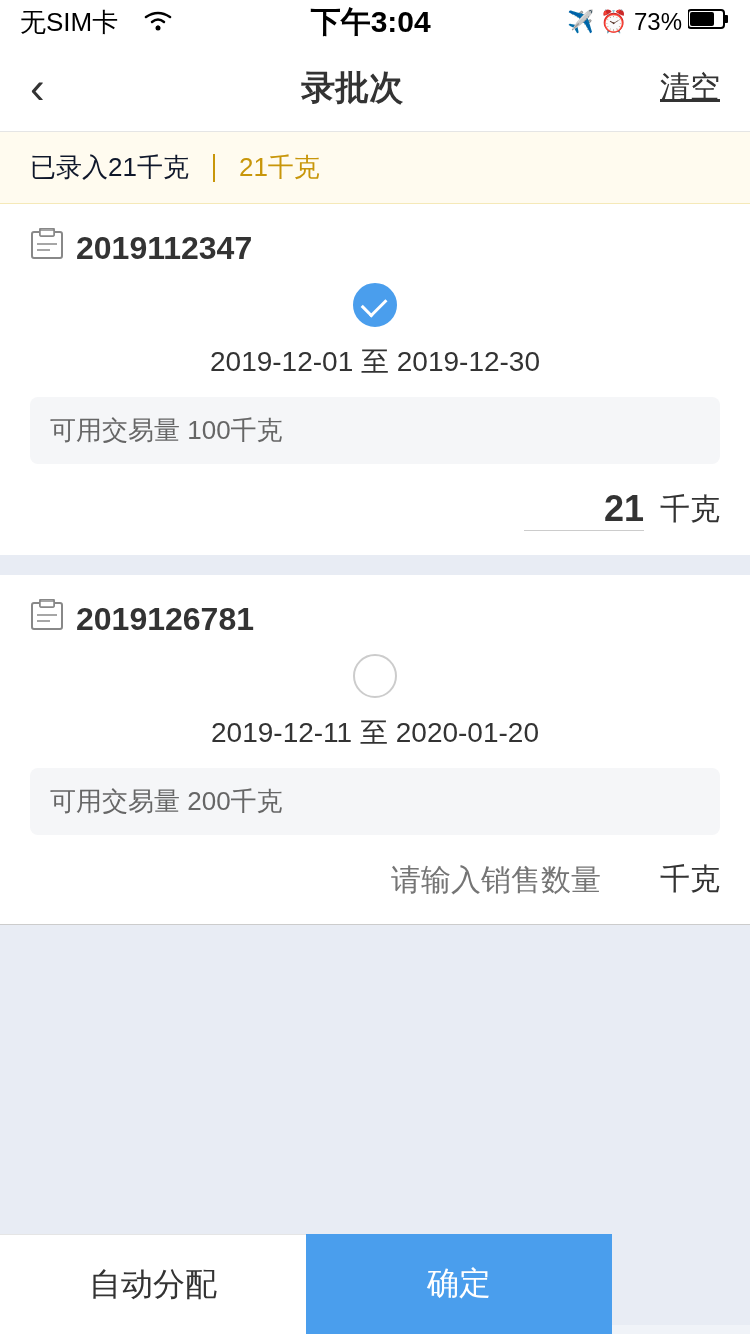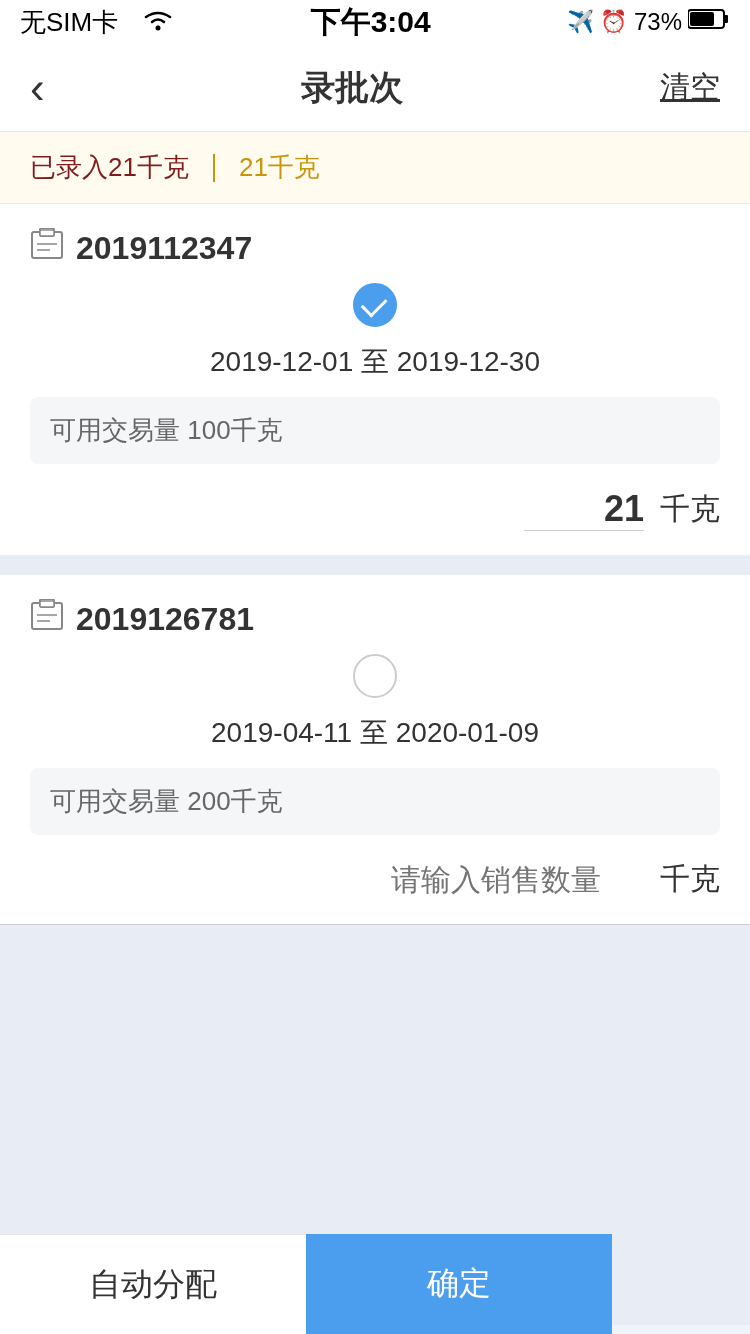--- a/index.html
+++ b/index.html
@@ -77,21 +77,21 @@
     .info-banner {
       background: #fffbef;
       padding: 18px 30px;
       display: flex;
       align-items: center;
       gap: 24px;
       border-bottom: 1px solid #f5e9b8;
     }
     .info-label {
       font-size: 26px;
-      color: #7f1d1d;
+      color: #0f172a;
     }
     .info-divider {
       width: 2px;
       height: 28px;
       background: #c8960a;
     }
     .info-value {
       font-size: 26px;
       color: #c8960a;
       font-weight: 500;
@@ -337,21 +337,21 @@
         <rect x="10" y="0" width="14" height="8" rx="2" fill="none" stroke="#888" stroke-width="2"></rect>
         <rect x="10" y="2" width="14" height="6" rx="1" fill="#fff" stroke="#888" stroke-width="1.5"></rect>
         <line x1="7" y1="16" x2="27" y2="16" stroke="#888" stroke-width="1.5"></line>
         <line x1="7" y1="22" x2="20" y2="22" stroke="#888" stroke-width="1.5"></line>
       </svg>
     </span>
     <span class="batch-id">2019126781</span>
   </div>
   <div class="batch-date-row">
     <div class="radio-circle"></div>
-    <span class="batch-date">2019-04-11 至 2020-01-09</span>
+    <span class="batch-date">2019-12-11 至 2020-01-20</span>
   </div>
   <div class="batch-available">可用交易量 200千克</div>
 </div>
 
 <div class="input-row input-underline">
   <input class="input-field" type="number" placeholder="请输入销售数量" style="">
   <span class="input-unit">千克</span>
 </div>
 
 <div class="empty-area"></div>

